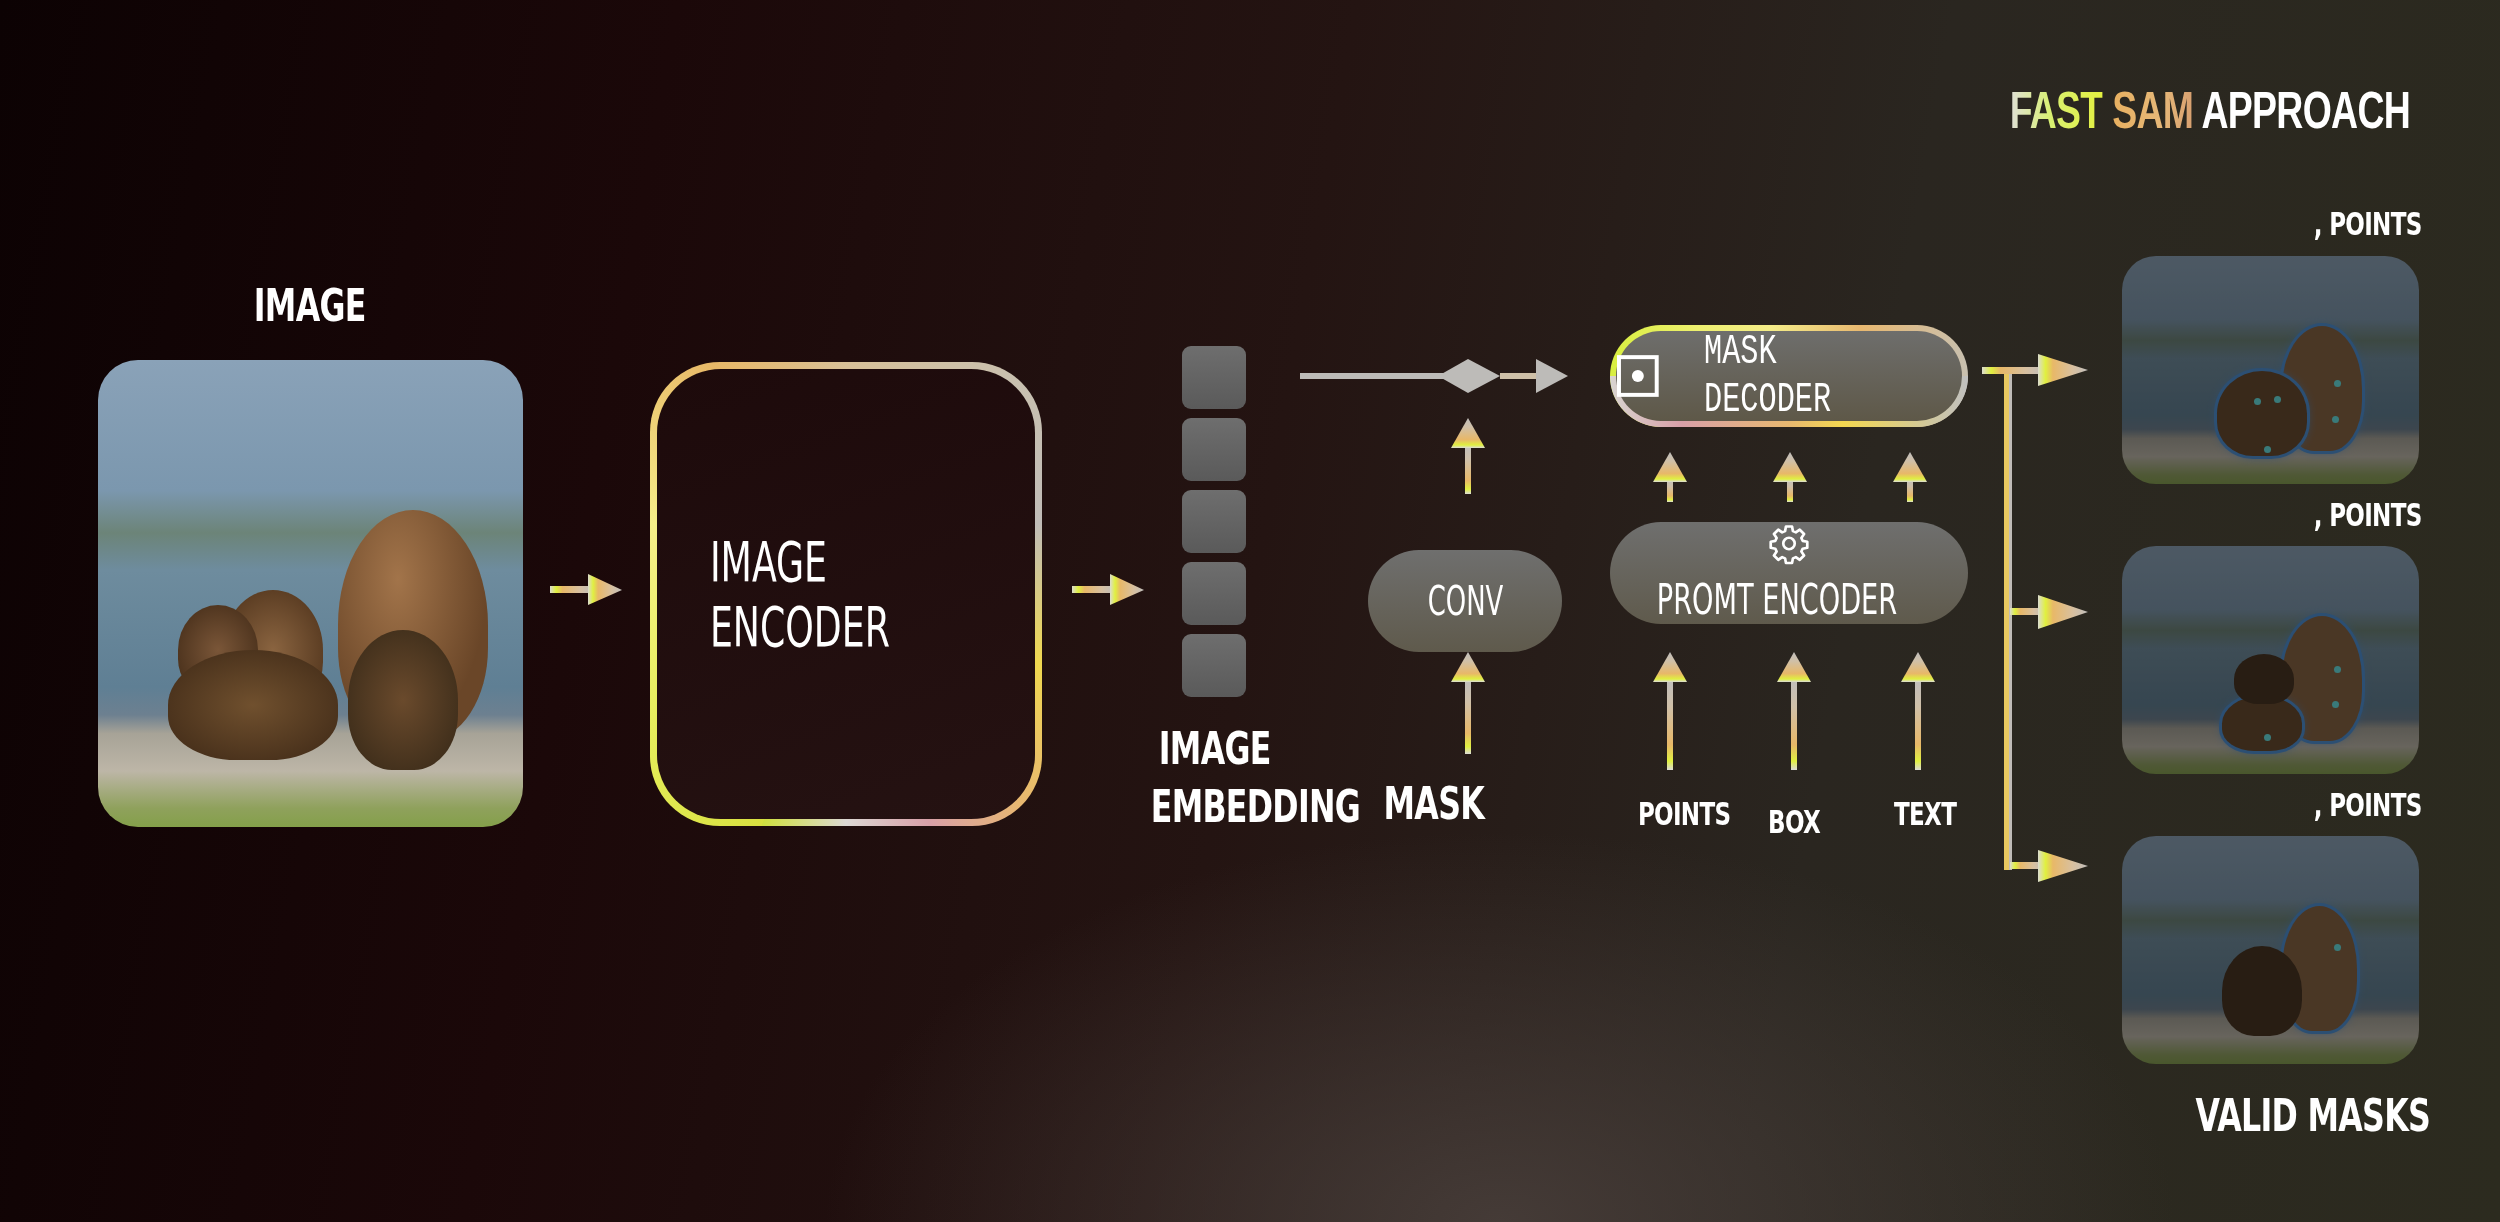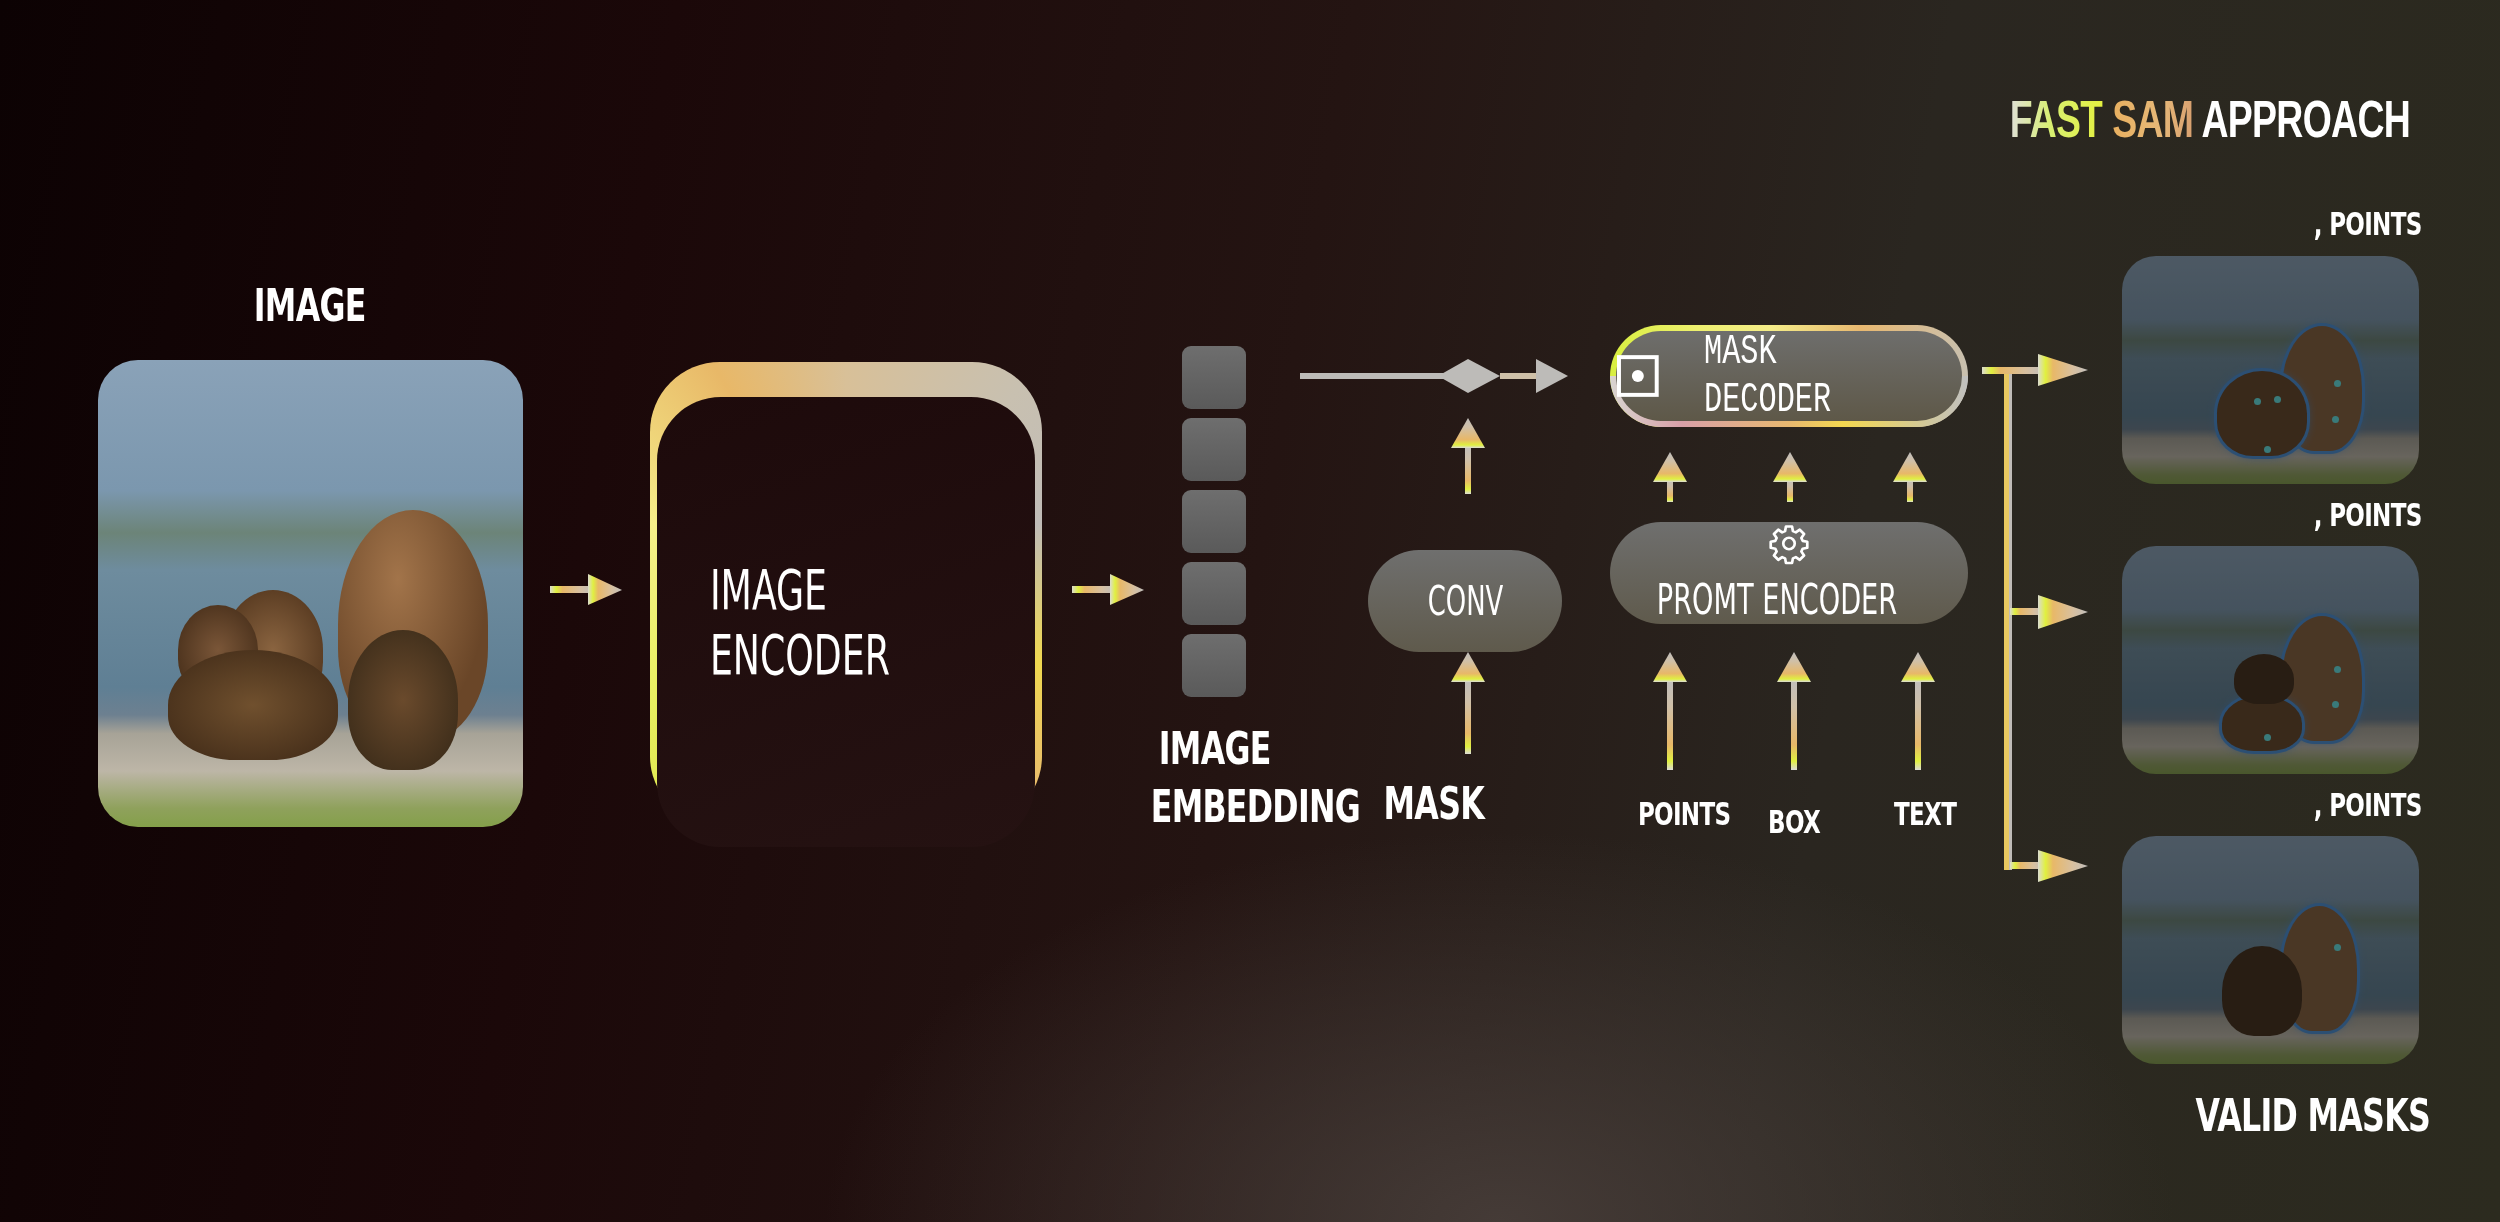--- a/index.html
+++ b/index.html
@@ -12,21 +12,21 @@
     color:#ffffff;
   }
   .label {
     position:absolute; font-family: "Liberation Sans Narrow", "DejaVu Sans", sans-serif;
     font-weight:700; color:#fff; letter-spacing:-1px; white-space:nowrap;
     transform-origin:center; text-align:center;
   }
   .cond { display:inline-block; transform:scaleX(0.72); transform-origin:center; }
   .title {
     position:absolute; right:90px; top:80px; font-size:52px; font-weight:700;
-    font-family:"Liberation Sans", sans-serif; letter-spacing:-1px;margin-top:9px;
+    font-family:"Liberation Sans", sans-serif; letter-spacing:-1px;
   }
   .title .cond { transform-origin:right center; }
   .t-fast { background:linear-gradient(90deg,#e0e0d8,#d8f070 45%,#e4f040); -webkit-background-clip:text; background-clip:text; color:transparent; }
   .t-sam { background:linear-gradient(90deg,#e8b060,#e6b878 60%,#d8a070); -webkit-background-clip:text; background-clip:text; color:transparent; }
 
   
   .photo {
     position:absolute; overflow:hidden; border-radius:40px;
     background:
       linear-gradient(180deg, #8aa2b8 0%, #7b97ae 28%, #6c8478 37%, #6e8c9e 45%, #5f7f94 70%, #6d8090 76%, #a7a397 80%, #bdb6a7 88%, #8fa15c 96%, #84a04a 100%);
@@ -37,21 +37,21 @@
   .enc-box {
     position:absolute; left:650px; top:362px; width:392px; height:464px;
     border-radius:70px; padding:7px; box-sizing:border-box;
     background: conic-gradient(from 200deg at 50% 50%,
       #d8e040 0deg, #e8f060 40deg, #f6f08a 90deg, #e8b868 130deg, #d8c098 160deg,
       #c8c0b0 200deg, #c0bcb8 230deg, #f0d850 270deg, #e8b870 300deg, #d8a0a8 320deg, #dcd8d4 340deg, #d0e040 360deg);
   }
   .enc-inner {
     width:100%; height:100%; border-radius:64px;
     background:linear-gradient(160deg,#1d0a0b,#251212);
-    display:flex; align-items:center; justify-content:center;margin-top:28px;
+    display:flex; align-items:center; justify-content:center;
   }
   .enc-inner span { font-size:56px; font-weight:400; }
 
   .emb-block {
     position:absolute; left:1182px; width:64px; height:63px; border-radius:9px;
     background:linear-gradient(180deg,#6e6e6e,#5a5a5a);
   }
 
   .pill {
     position:absolute; border-radius:60px;

